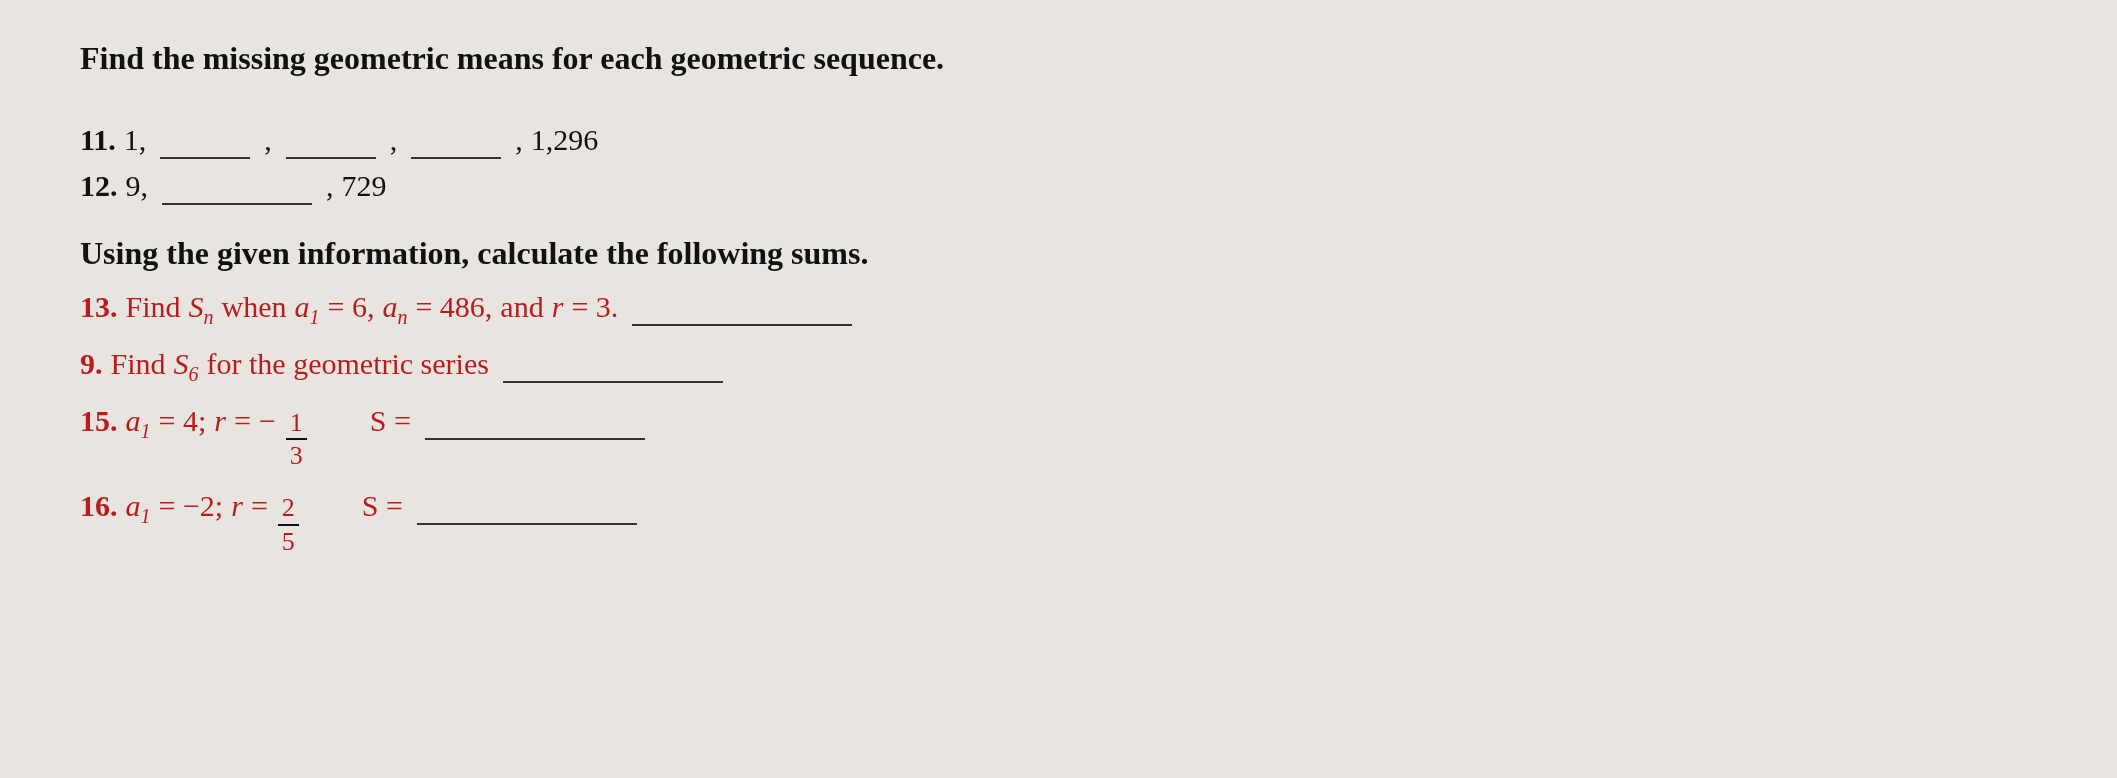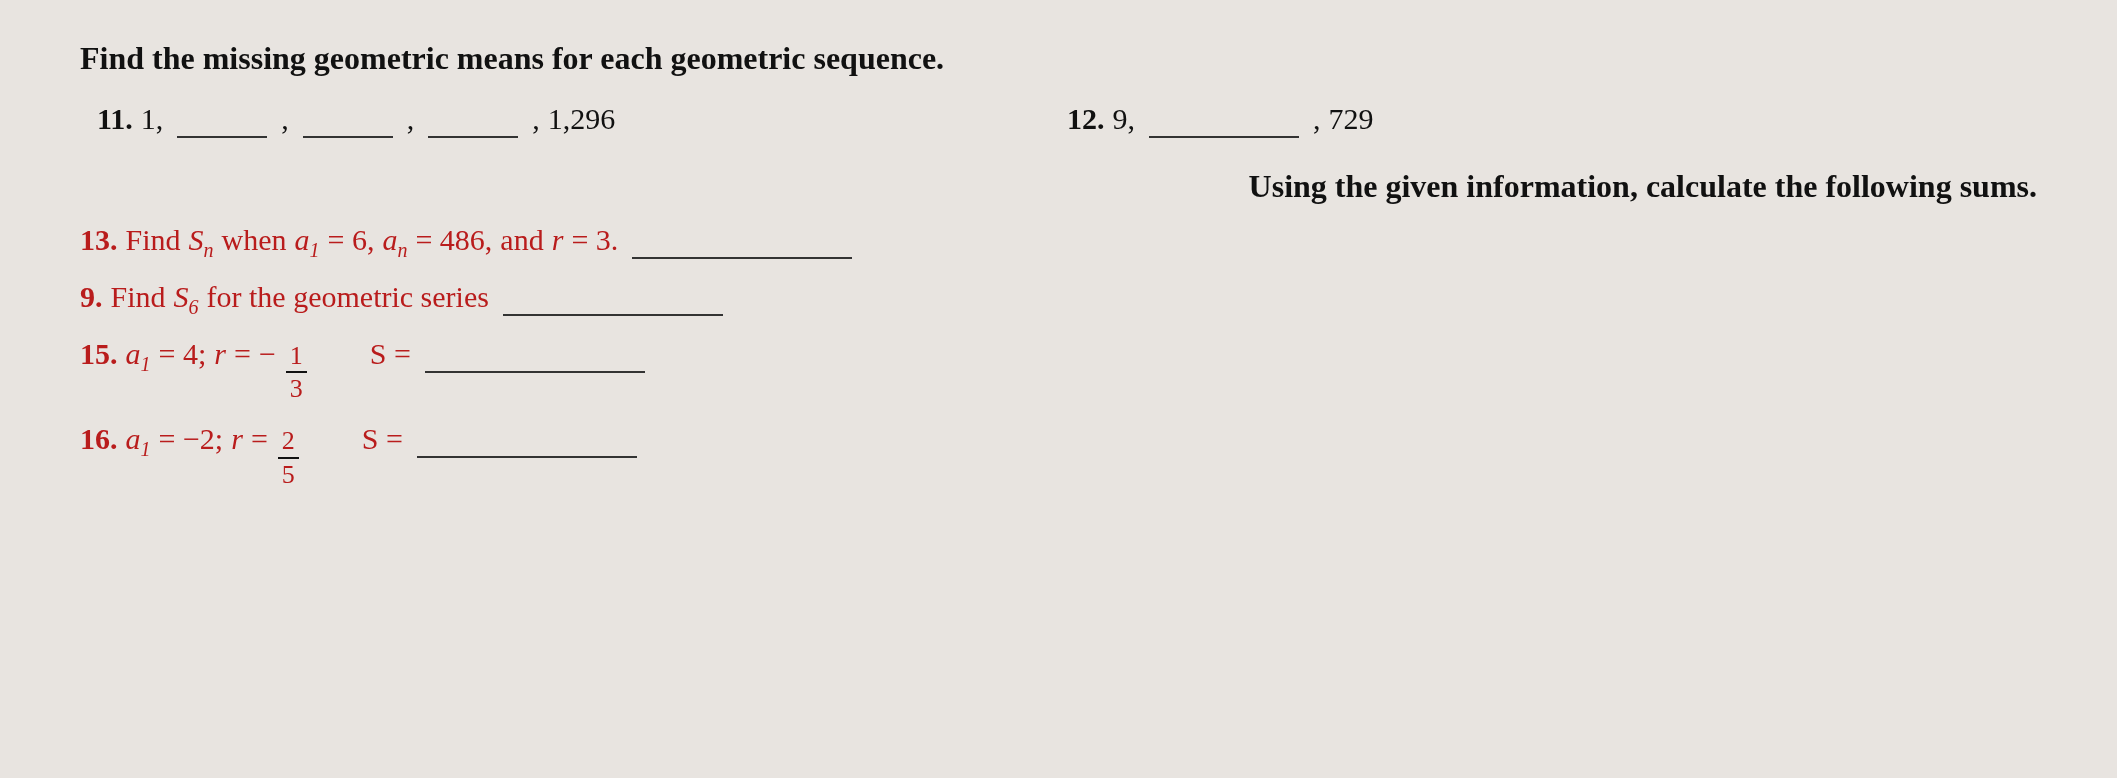--- a/index.html
+++ b/index.html
@@ -22,30 +22,29 @@
       background-color: #e8e4e0;
       width: 100%;
       height: 100%;
       padding: 40px 80px;
       position: relative;
     }
 
     .section-title {
       font-size: 32px;
       font-weight: bold;
-      margin-bottom: 25px;
+      margin-bottom: 46px;
       color: #111;
     }
 
     .problems-row {
       display: flex;
-      flex-direction: row;
+      flex-direction: column;
       gap: 0;
       margin-bottom: 20px;
-      margin-left: 17px;
     }
 
     .problem-left {
       flex: 1;
     }
 
     .problem-right {
       flex: 1;
     }
 
@@ -82,21 +81,20 @@
     .underline-blank-medium {
       display: inline-block;
       border-bottom: 2px solid #333;
       min-width: 150px;
       margin: 0 6px;
       vertical-align: baseline;
     }
 
     .section-divider {
       margin: 18px 0 18px 0;
-      text-align: right;
     }
 
     .sub-problem {
       font-size: 30px;
       color: #b91c1c;
       margin-bottom: 18px;
       display: flex;
       align-items: baseline;
       gap: 8px;
     }

